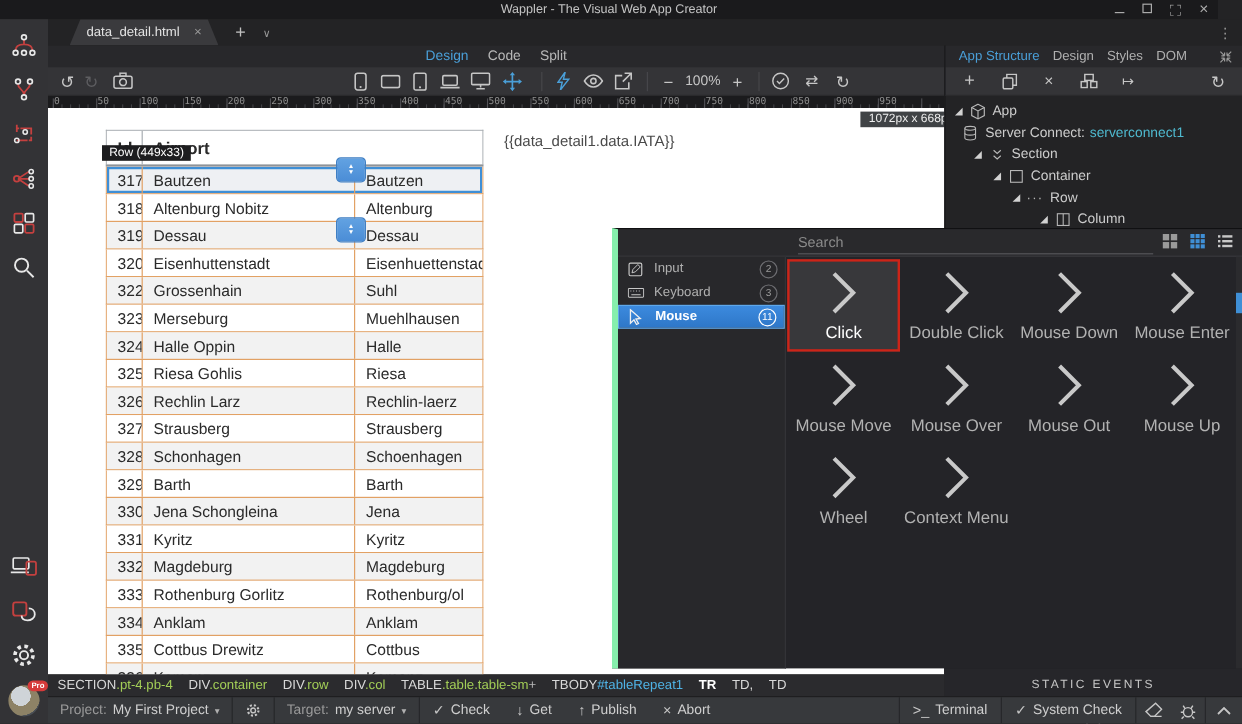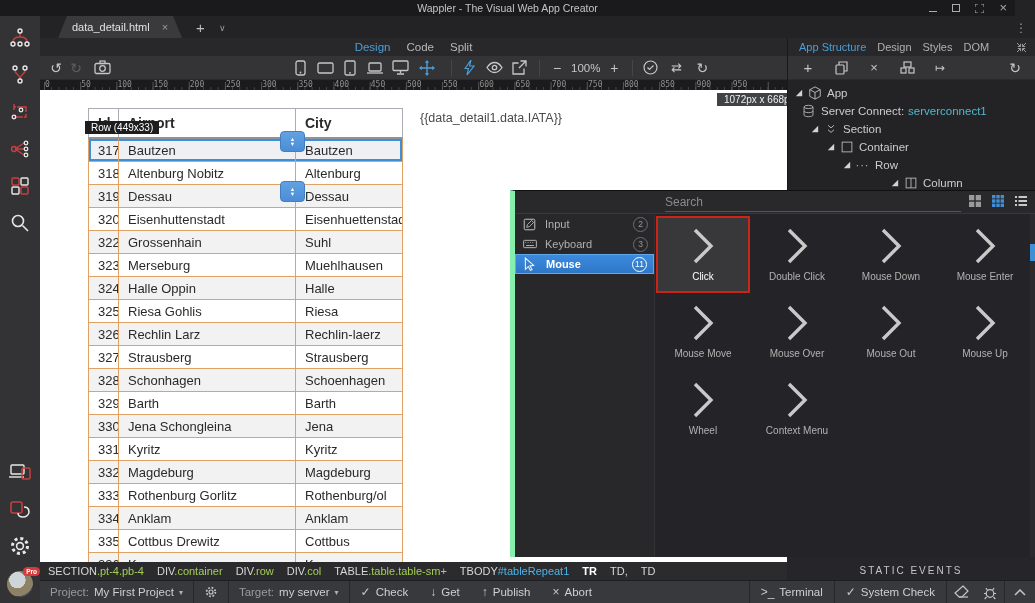--- a/index.html
+++ b/index.html
@@ -97,21 +97,21 @@
   #categories { position:absolute; left:0; top:23px; bottom:0; width:140px; background:#28282b; border-right:1px solid #333337; }
   .cat-row { display:flex; align-items:center; height:20px; padding:0 6px 0 8px; }
   .cat-row .cicon { width:14px; margin-right:8px; display:flex; }
   .cat-row .clabel { font-size:11px; color:#b0b0b0; }
   .cat-row .cbadge { margin-left:auto; width:15px; height:15px; border:1px solid #6e6e72; border-radius:50%; font-size:8.5px; color:#9a9a9a; display:flex; align-items:center; justify-content:center; }
   .cat-row.selected { background:linear-gradient(#3c8ade,#2e77c8); border:1px solid #5fa8ea; }
   .cat-row.selected .clabel { color:#fff; font-weight:bold; }
   .cat-row.selected .cbadge { border-color:#fff; color:#fff; }
   #event-grid { position:absolute; left:141px; top:25px; right:6px; bottom:0; display:grid; grid-template-columns:repeat(4, 94px); grid-auto-rows:77px; align-content:start; }
   .ev-tile { display:flex; flex-direction:column; align-items:center; justify-content:center; gap:6px; border:2px solid transparent; }
-  .ev-tile .elabel { font-size:10px; color:#b2b2b2; }
+  .ev-tile .elabel { font-size:14px; color:#b2b2b2; }
   .ev-tile.selected { background:#38383b; border-color:#cd2418; }
   .ev-tile.selected .elabel { color:#fff; }
   #popup-scroll { position:absolute; right:0; top:23px; bottom:0; width:5px; background:#2b2b2e; }
   #popup-scroll .thumb { position:absolute; top:30px; width:5px; height:17px; background:#3f8fd6; }
 
   
   #static-events { position:absolute; left:787px; top:557px; width:248px; height:23px; background:#26262a; display:flex; align-items:center; gap:8px; padding:0 10px;flex-direction:column; }
   #static-events .dash { width:8px; height:1px; background:#8a8a8a; }
   #static-events .selabel { font-size:10px; letter-spacing:2px; color:#c6c6c6; white-space:nowrap; }
   #static-events .line { flex:1; height:1px; background:#4c4c4f; }
@@ -347,21 +347,20 @@
       <span class="num" style="left: 656.6px;">900</span>
       <span class="num" style="left: 692.8px;">950</span>
       <span class="num" style="left: 729px; padding-left: 42px;">1000</span>
     </div>
 
   <div id="canvas">
     <div id="design-table">
       <div class="thead">
         <div class="th c0">Id</div>
         <div class="th c1">Airport</div>
-        <div class="th c2">City</div>
       </div>
       <div>
           <div class="trow stripe selected">
             <div class="tcell c0">317</div>
             <div class="tcell c1">Bautzen</div>
             <div class="tcell c2">Bautzen</div>
           </div>
           <div class="trow">
             <div class="tcell c0">318</div>
             <div class="tcell c1">Altenburg Nobitz</div>
@@ -556,21 +555,21 @@
           <span class="arrow">
             <svg width="8" height="8" viewBox="0 0 10 10">
               <path d="M9 1v8H1z" fill="#d2d2d2"></path>
             </svg>
           </span>
           <span class="ticon">
             <span class="dots">···</span>
           </span>
           <span>Row</span>
         </div>
-        <div class="tree-row" style="padding-left: 102px;">
+        <div class="tree-row" style="padding-left: 77px;">
           <span class="arrow">
             <svg width="8" height="8" viewBox="0 0 10 10">
               <path d="M9 1v8H1z" fill="#d2d2d2"></path>
             </svg>
           </span>
           <span class="ticon">
             <svg width="12" height="12" viewBox="0 0 16 16">
               <rect x="1.5" y="1.5" width="13" height="13" fill="none" stroke="#b8b8b8" stroke-width="1.2"></rect>
               <path d="M8 1.5v13" stroke="#b8b8b8" stroke-width="1.2"></path>
             </svg>

